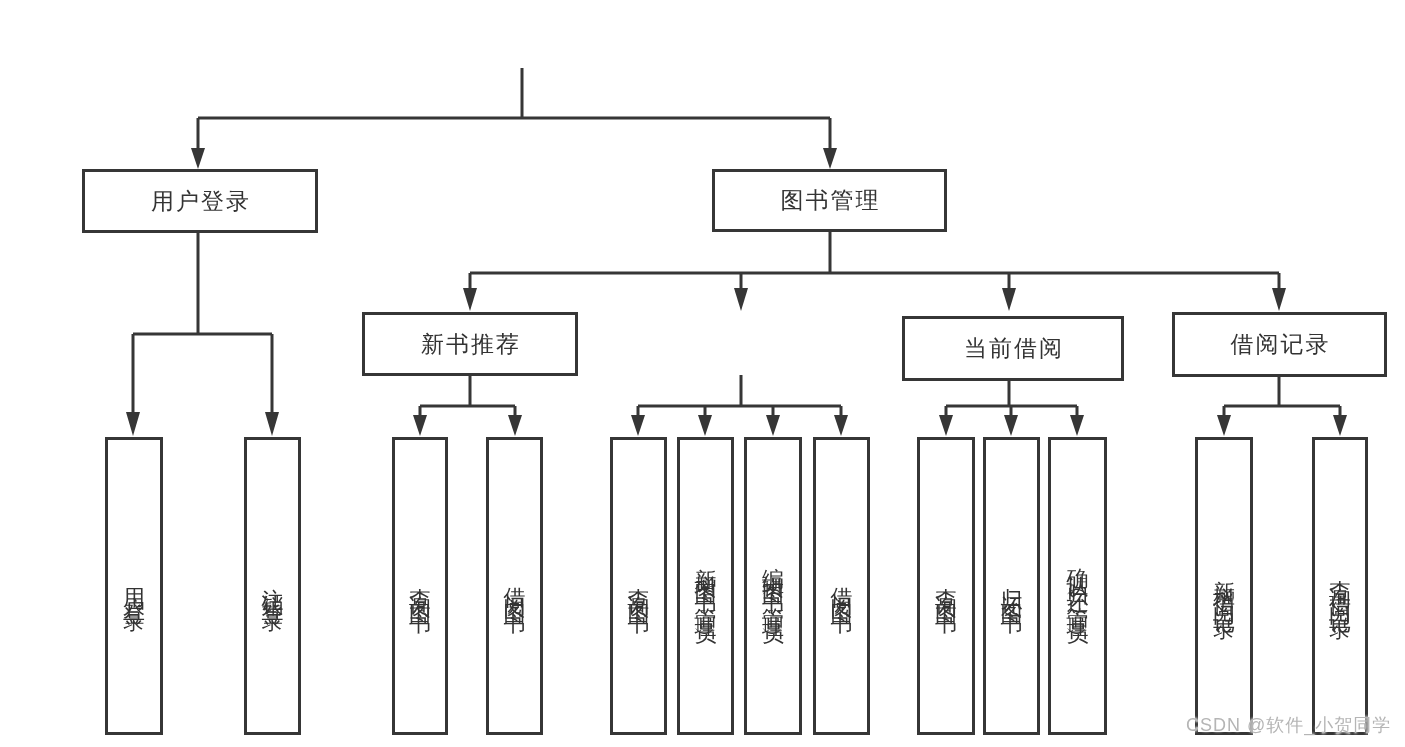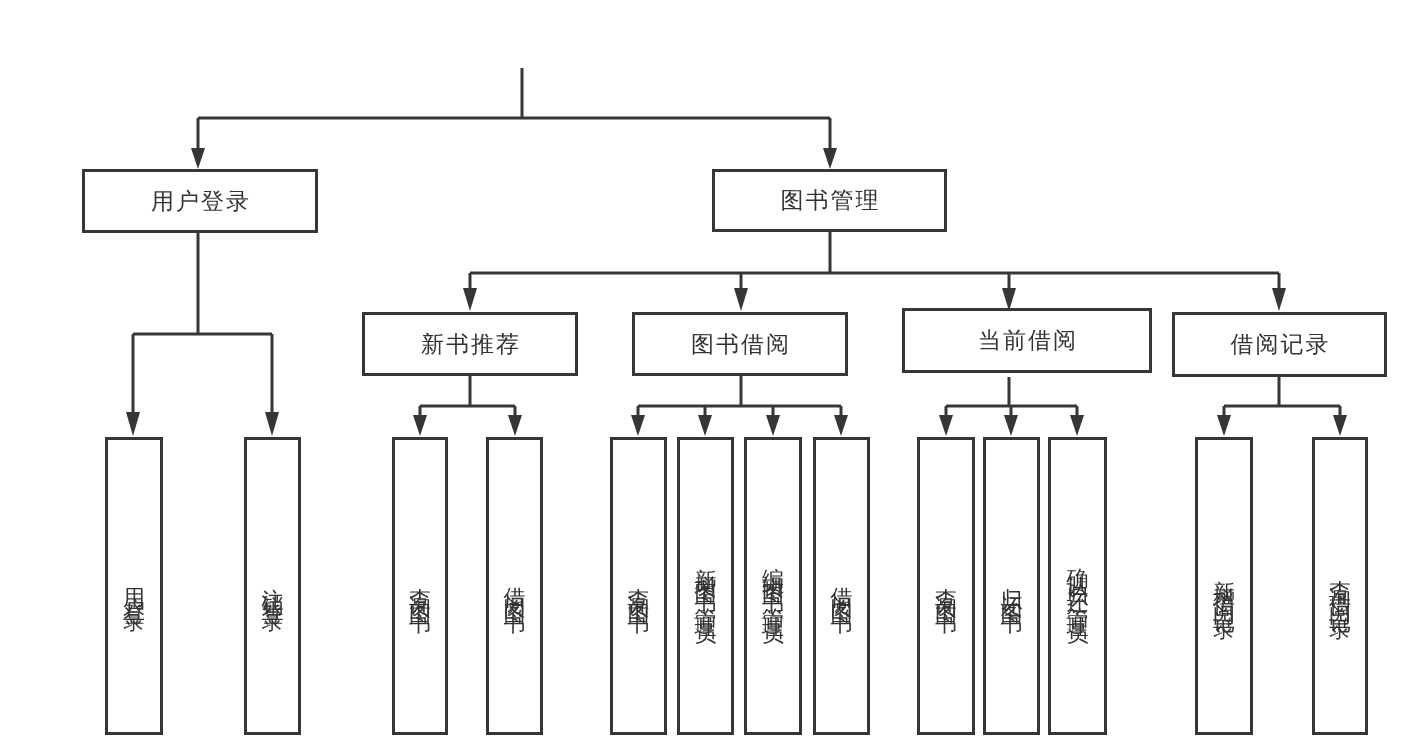--- a/index.html
+++ b/index.html
@@ -110,24 +110,21 @@
   <div class="box" style="left:82px;top:169px;width:236px;height:64px">
     <span class="hlabel">用户登录</span>
   </div>
   <div class="box" style="left:712px;top:169px;width:235px;height:63px">
     <span class="hlabel">图书管理</span>
   </div>
 
   <div class="box" style="left:362px;top:312px;width:216px;height:64px">
     <span class="hlabel">新书推荐</span>
   </div>
-  <div class="box" style="left:632px;top:312px;width:216px;height:64px">
-    <span class="hlabel">图书借阅</span>
-  </div>
-  <div class="box" style="left:902px;top:308px;width:250px;height:65px">
+  <div class="box" style="left:902px;top:316px;width:222px;height:65px">
     <span class="hlabel">当前借阅</span>
   </div>
   <div class="box" style="left:1172px;top:312px;width:215px;height:65px">
     <span class="hlabel">借阅记录</span>
   </div>
 
   <div class="box vbox" style="left:105px;top:437px;width:58px;height:298px">
     <span class="vlabel">用户登录</span>
   </div>
   <div class="box vbox" style="left:244px;top:437px;width:57px;height:298px">
@@ -164,14 +161,15 @@
     <span class="vlabel">确认归还（管理员）</span>
   </div>
 
   <div class="box vbox" style="left:1195px;top:437px;width:58px;height:298px">
     <span class="vlabel">新增借阅记录</span>
   </div>
   <div class="box vbox" style="left:1312px;top:437px;width:56px;height:298px">
     <span class="vlabel">查询借阅记录</span>
   </div>
 
+  <div class="watermark">CSDN @软件_小贺同学</div>
 
 </div>
 
 </body></html>

